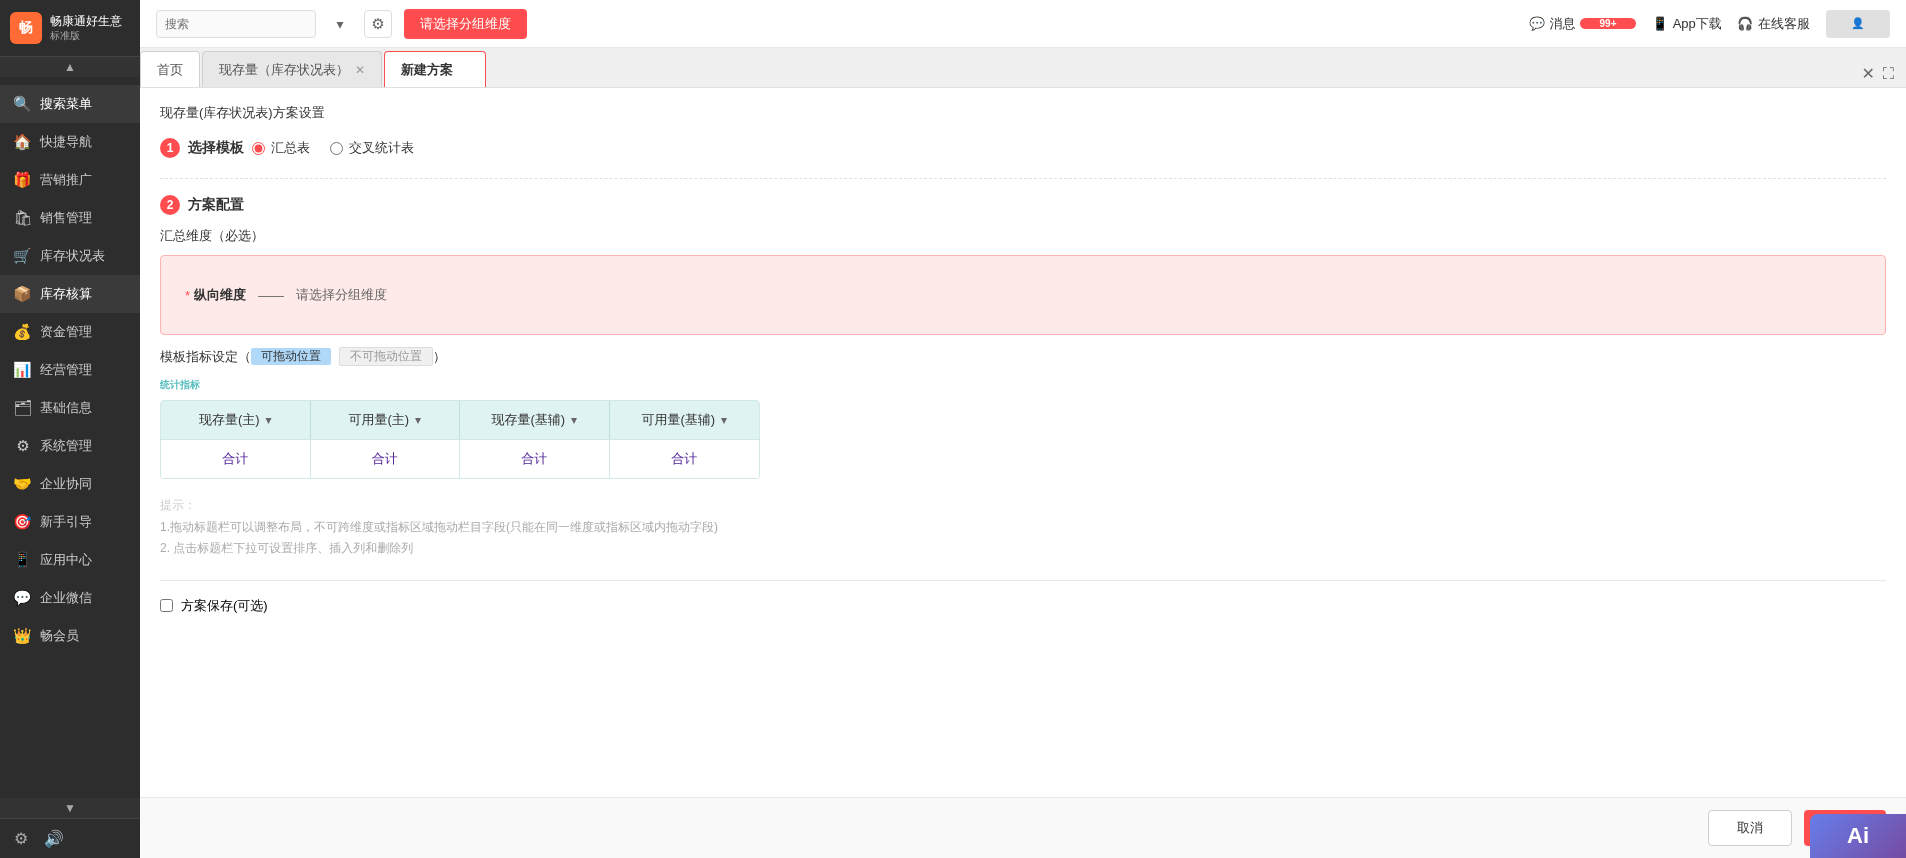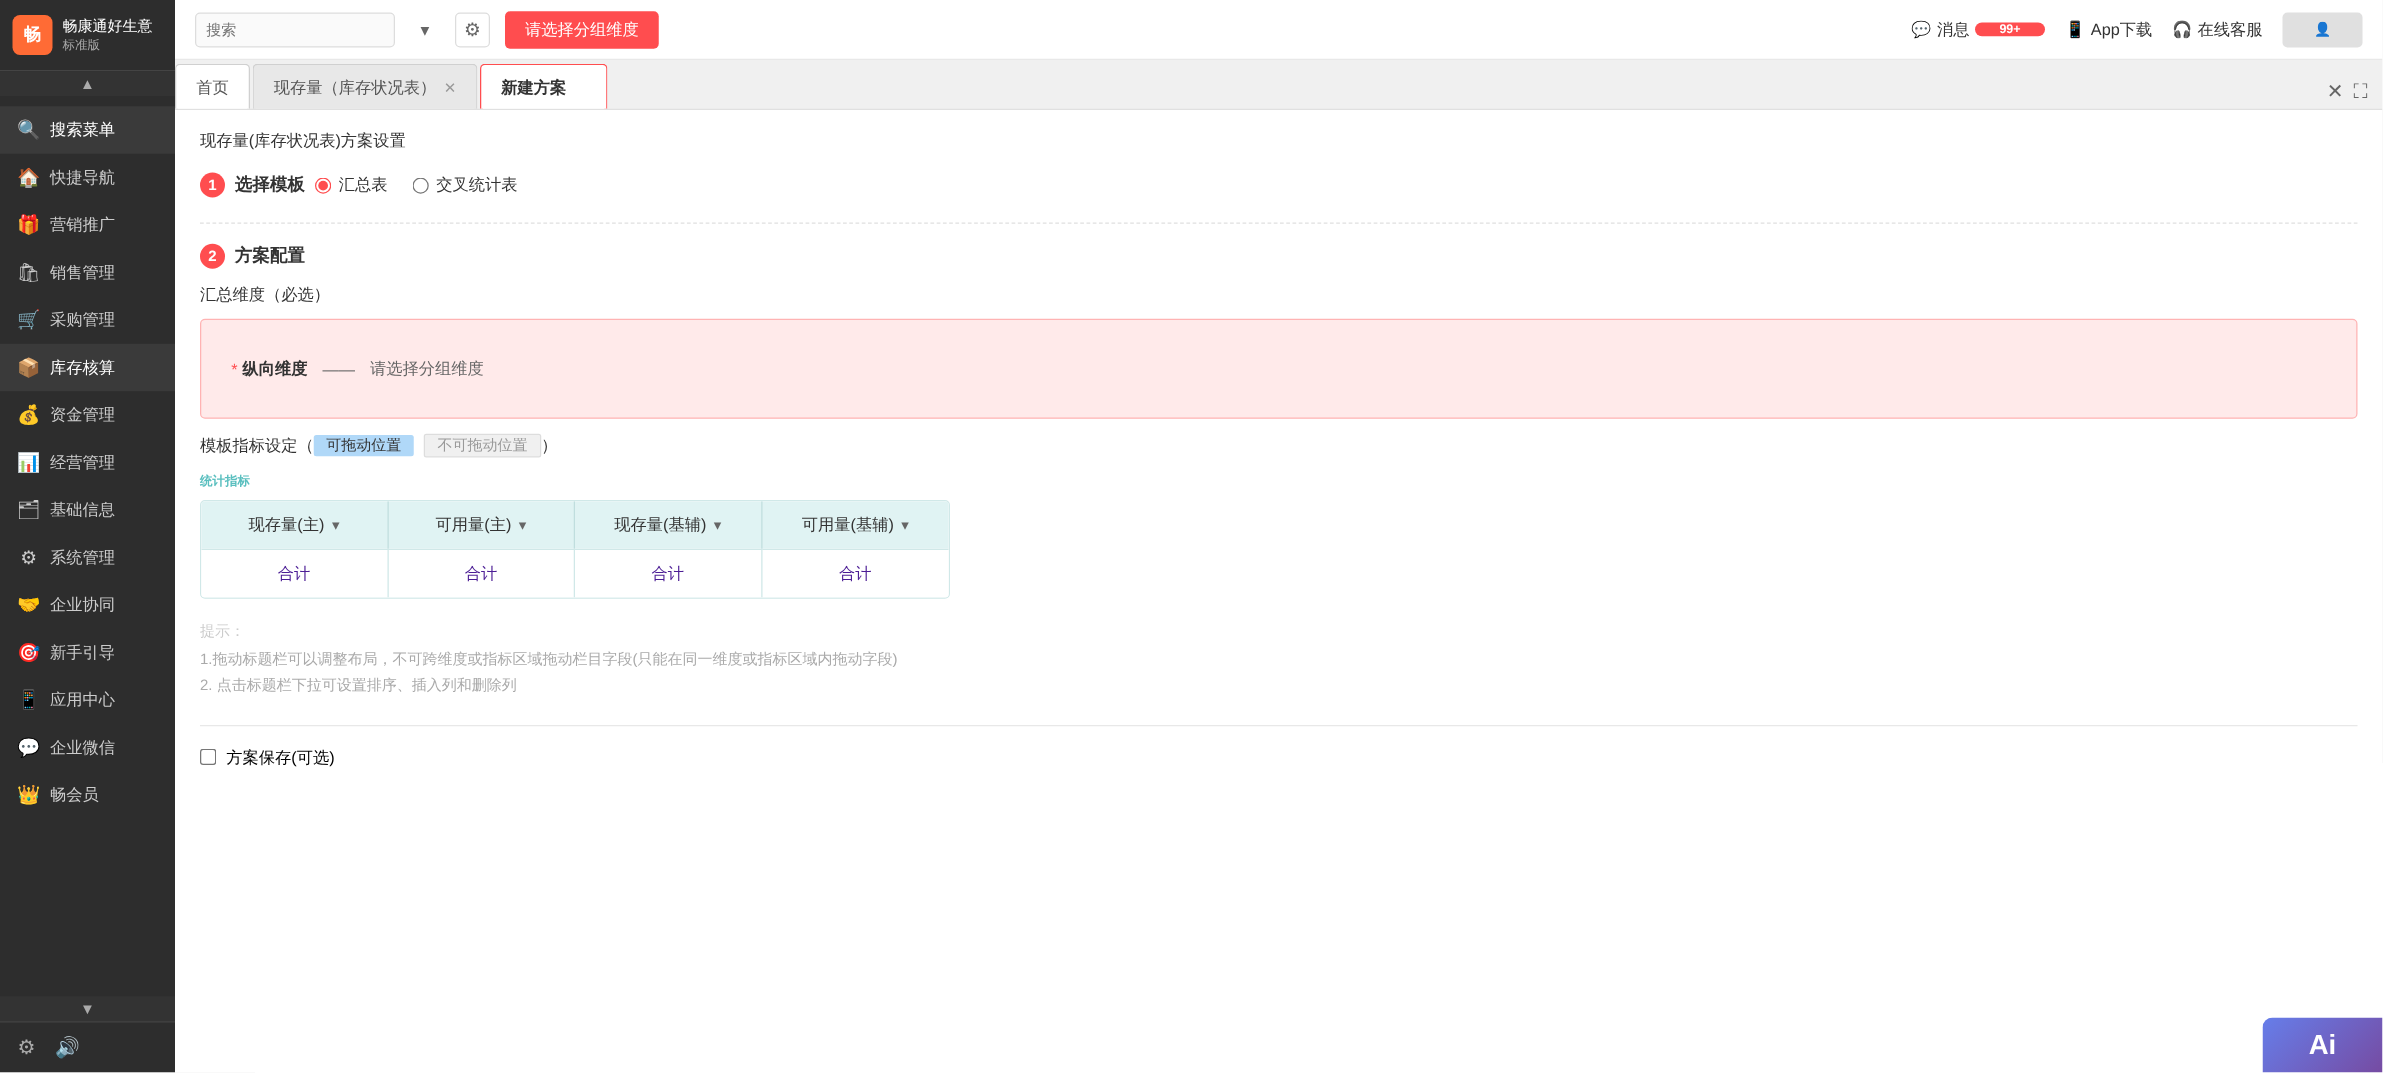--- a/index.html
+++ b/index.html
@@ -354,21 +354,21 @@
     <div class="sidebar-item">
       <span class="sidebar-item-icon">🎁</span>
       <span>营销推广</span>
     </div>
     <div class="sidebar-item">
       <span class="sidebar-item-icon">🛍</span>
       <span>销售管理</span>
     </div>
     <div class="sidebar-item">
       <span class="sidebar-item-icon">🛒</span>
-      <span>采购管理</span>
+      <span>库存状况表</span>
     </div>
     <div class="sidebar-item active">
       <span class="sidebar-item-icon">📦</span>
       <span>库存核算</span>
     </div>
     <div class="sidebar-item">
       <span class="sidebar-item-icon">💰</span>
       <span>资金管理</span>
     </div>
     <div class="sidebar-item">
@@ -542,18 +542,22 @@
       <hr class="footer-divider">
 
       <div class="footer-save-row">
         <input type="checkbox" class="footer-checkbox" style="">
         <span>方案保存(可选)</span>
       </div>
 
     </div>
   </div>
 
+  <div class="footer-buttons">
+    <button class="btn-cancel">取消</button>
+    <button class="btn-query">查询</button>
+  </div>
 
 </div>
 
 <div class="ai-badge">
   <span>Ai</span>
 </div>
 
 </body></html>

